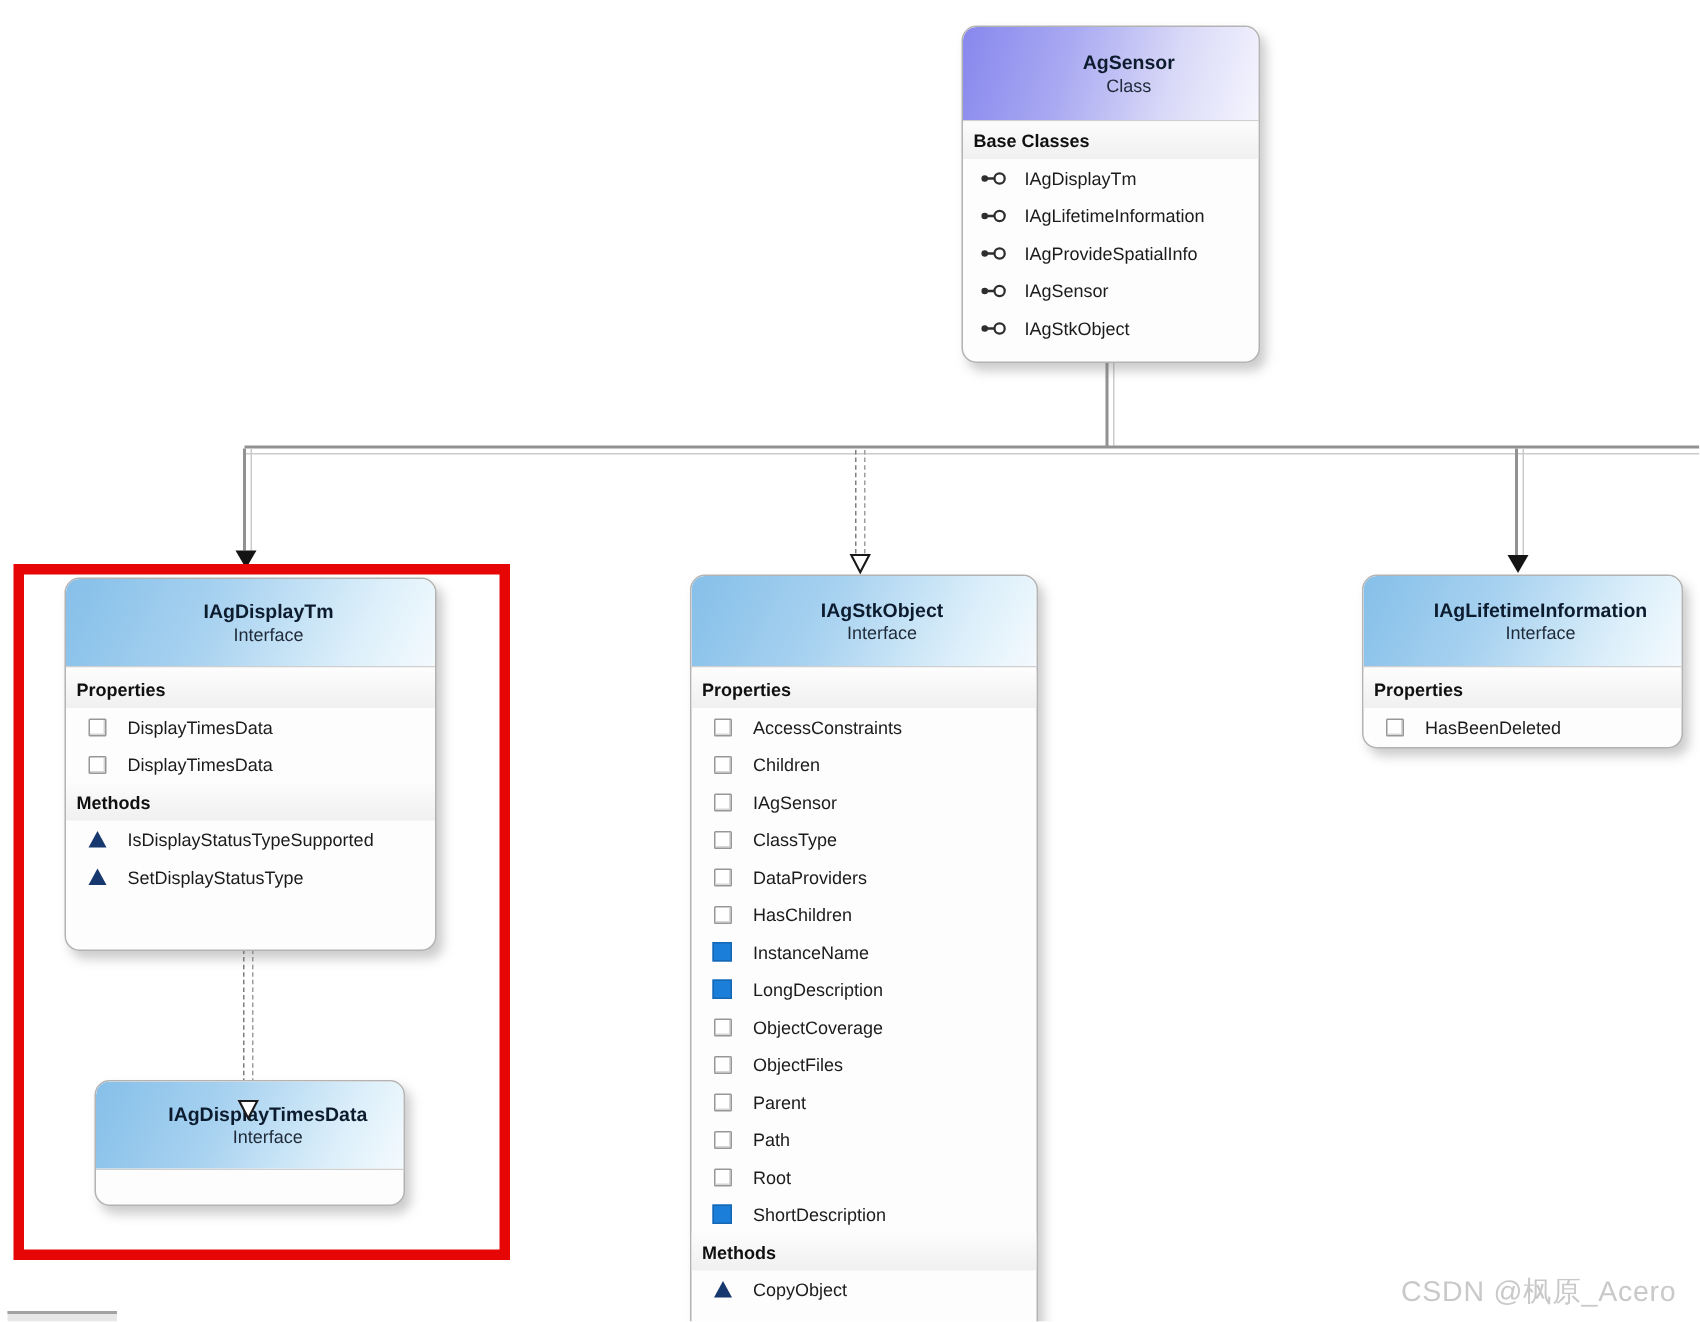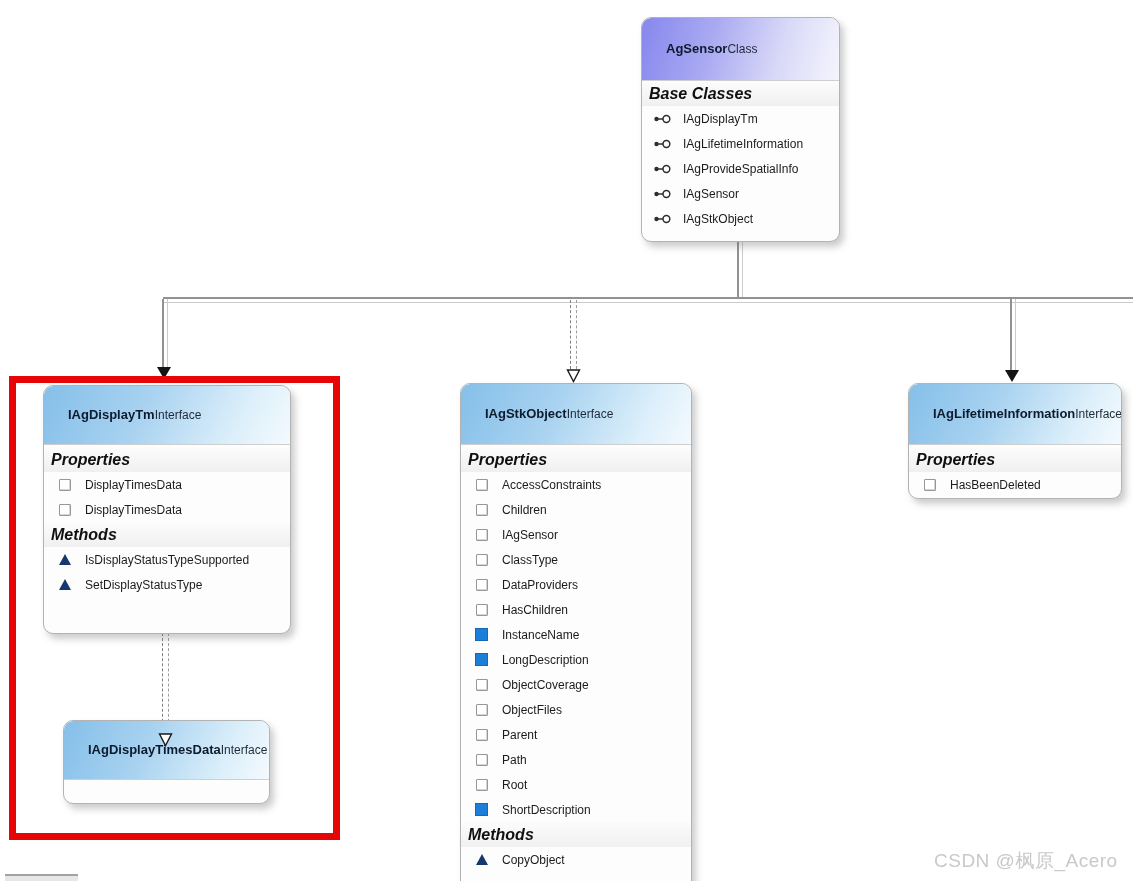--- a/index.html
+++ b/index.html
@@ -6,32 +6,31 @@
   #stage{
     position:relative;width:1133px;height:881px;overflow:hidden;background:#fff;
     font-family:"Liberation Sans", sans-serif;
   }
   
   .box{
     position:absolute;background:#fdfdfd;border:1px solid #b3b3b3;border-radius:10px;
     box-shadow:4px 5px 7px rgba(110,110,110,.35);z-index:5;overflow:hidden;
   }
   .box-header{
-    display:flex;flex-direction:row;align-items:center;
+    display:flex;flex-direction:column;justify-content:center;align-items:center;
     border-bottom:1px solid #cfcfcf;border-radius:9px 9px 0 0;padding-left:24px;
   }
   .hdr-class{background:linear-gradient(105deg,#8787ee 0%,#a9a9f2 35%,#d9d9f8 70%,#f5f5fe 100%);}
   .hdr-iface{background:linear-gradient(115deg,#85bfe9 0%,#a8d2f0 40%,#dceffa 78%,#f4fafe 100%);}
   .box-title{font-size:13px;font-weight:bold;color:#0d1b2e;line-height:16px;}
   .box-sub{font-size:12px;color:#1e2a38;line-height:14px;}
   .sect{
     height:25px;display:flex;align-items:center;padding-left:7px;
-    font-size:16px;font-weight:bold;color:#101010;
+    font-size:12px;font-weight:bold;color:#101010;
     background:linear-gradient(to bottom,#fcfcfc,#f0f0f0);
-    font-style:italic;
   }
   .row{
     height:25px;display:flex;align-items:center;padding-left:12px;gap:12px;
     font-size:12px;color:#1b1b1b;white-space:nowrap;
   }
   .icon-cell{width:17px;display:flex;justify-content:center;align-items:center;flex:0 0 17px;}
   .pbox{
     width:10px;height:10px;background:#fff;border:1.5px solid #979797;border-radius:1px;
     box-shadow:inset -1px -1px 0 #d6d6d6;
   }

